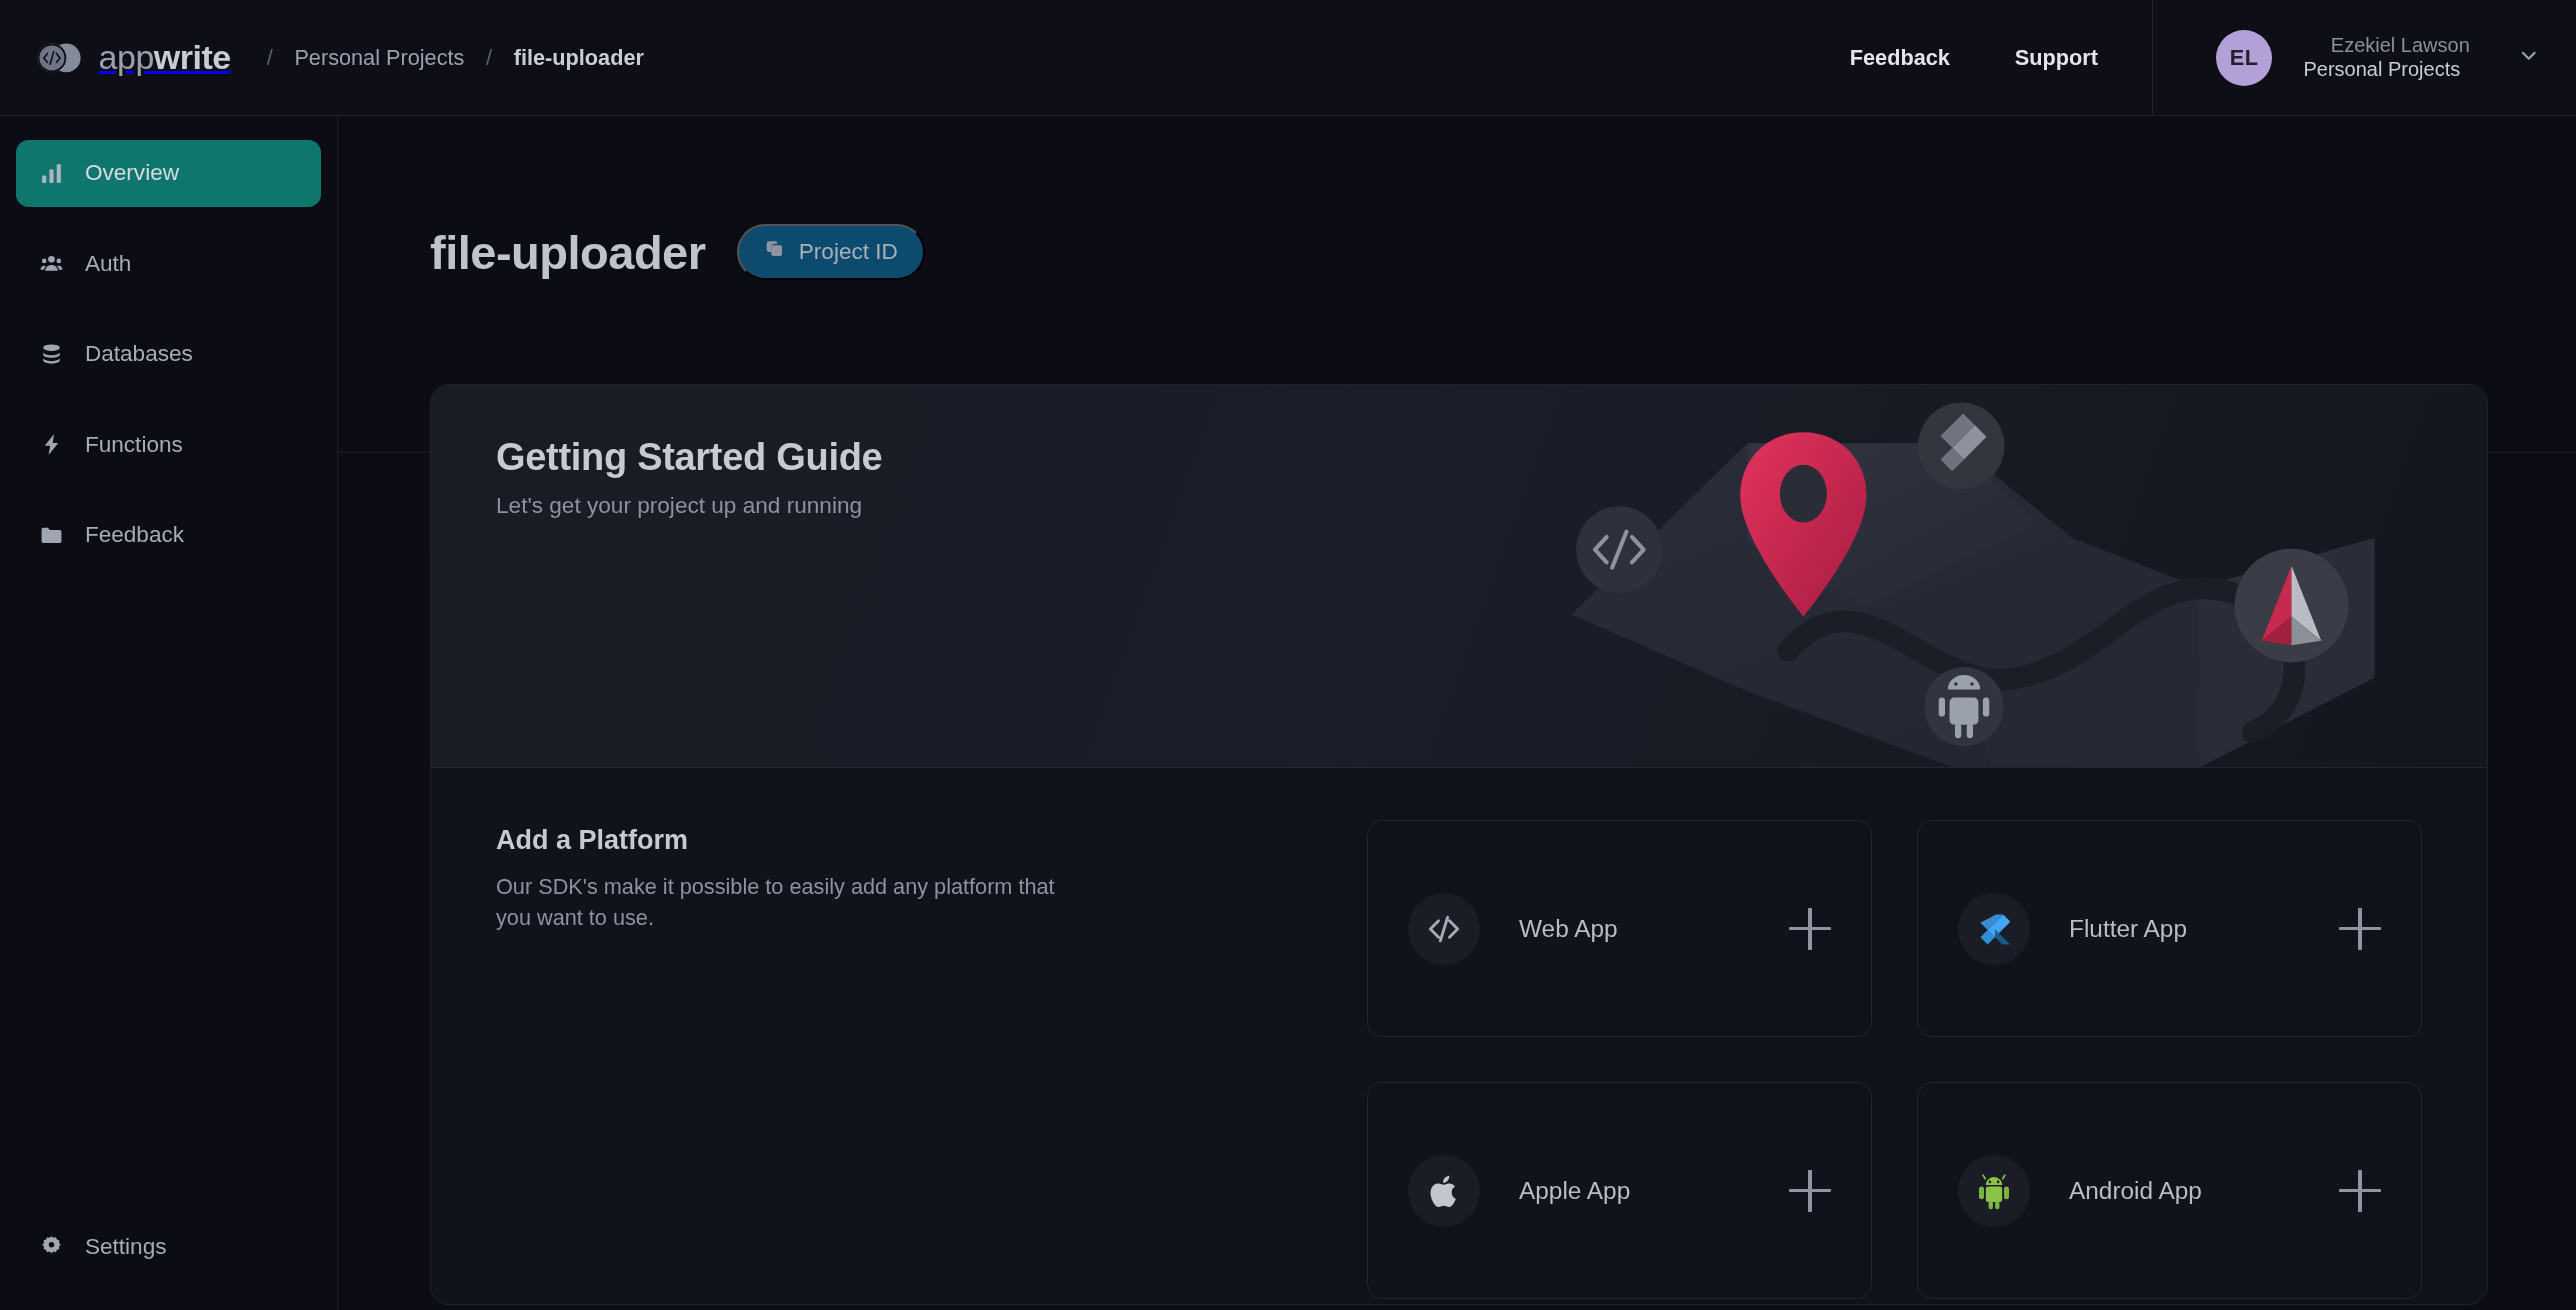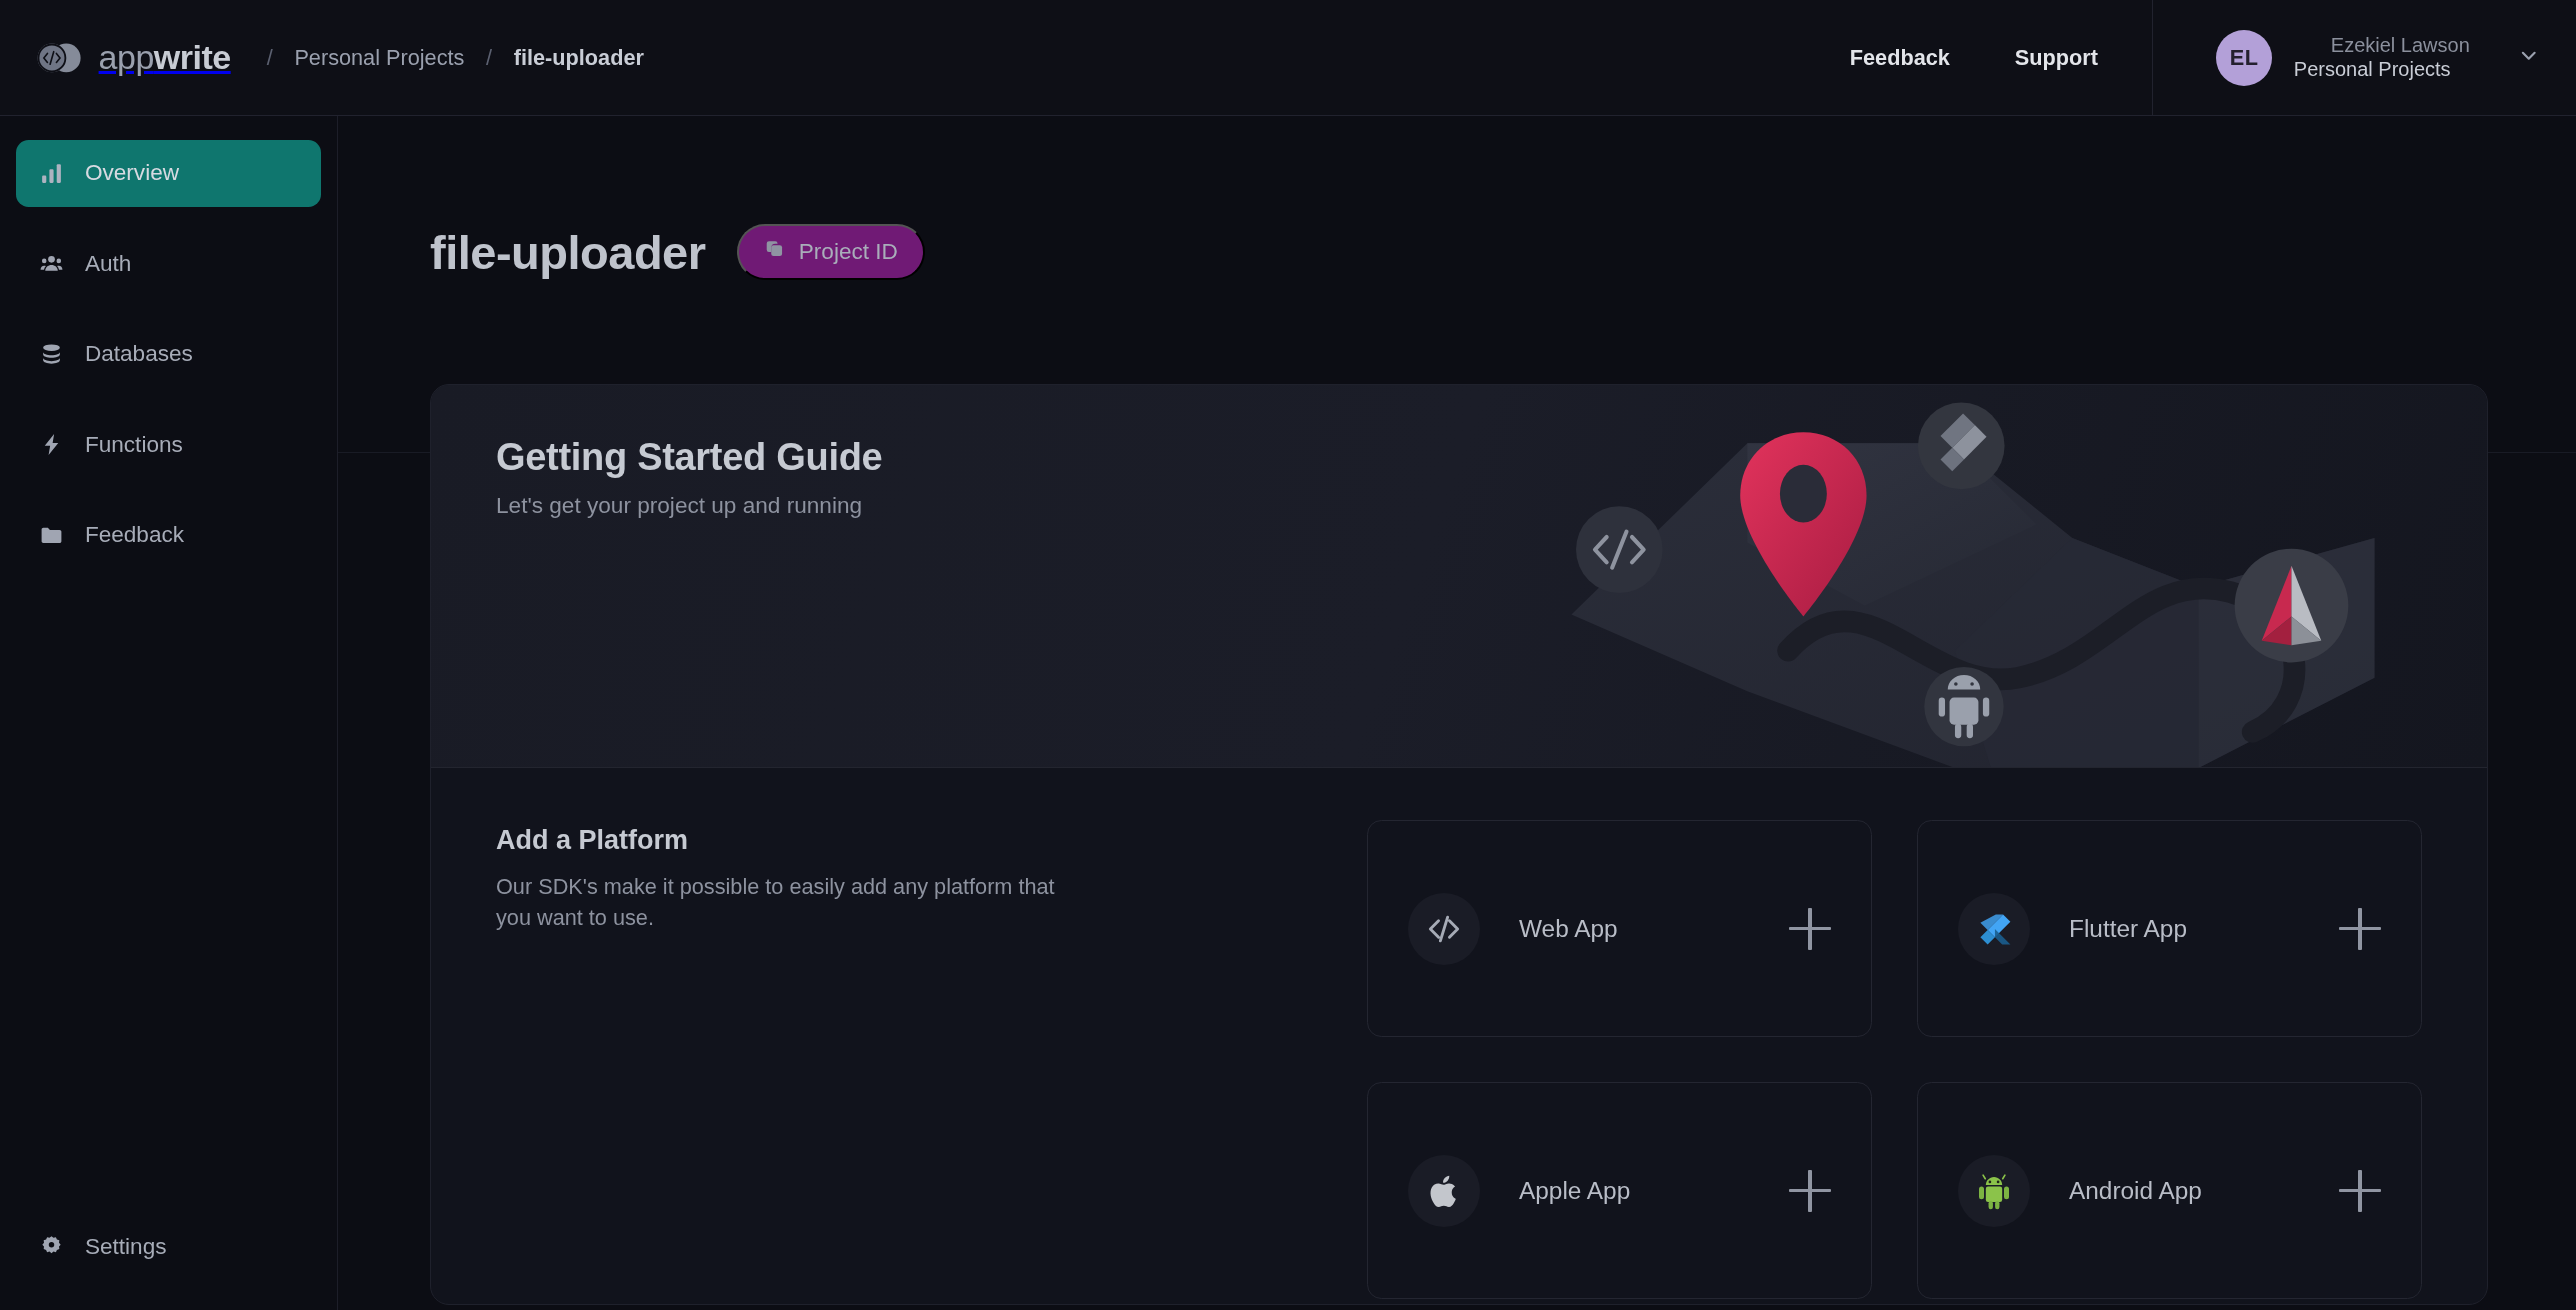--- a/index.html
+++ b/index.html
@@ -15,20 +15,21 @@
   
   .header {
     position: absolute;
     top: 0; left: 0;
     width: 2576px;
     height: 116px;
     background: #0e0f16;
     border-bottom: 0.9px solid #21222e;
     display: flex;
     align-items: center;
+    text-align: center;
   }
   .brand {
     display: flex;
     align-items: center;
     gap: 12.6px;
     margin-left: 34px;
   }
   .brand-mark { width: 52px; height: 36px; display: block; }
   .brand-text {
     font-size: 34px;
@@ -154,21 +155,21 @@
     letter-spacing: -0.5px;
     white-space: nowrap;
   }
   .pill {
     display: inline-flex;
     align-items: center;
     gap: 13.5px;
     height: 56px;
     padding: 0 25px;
     border-radius: 28px;
-    background: #701a75;
+    background: #0c4a6e;
     color: #a9aeba;
     font-size: 22.6px;
     cursor: pointer;
     white-space: nowrap;
   }
   .pill svg { width: 21.7px; height: 21.7px; fill: #8f94a2; flex: none; }
 
   
   .card {
     position: absolute;

